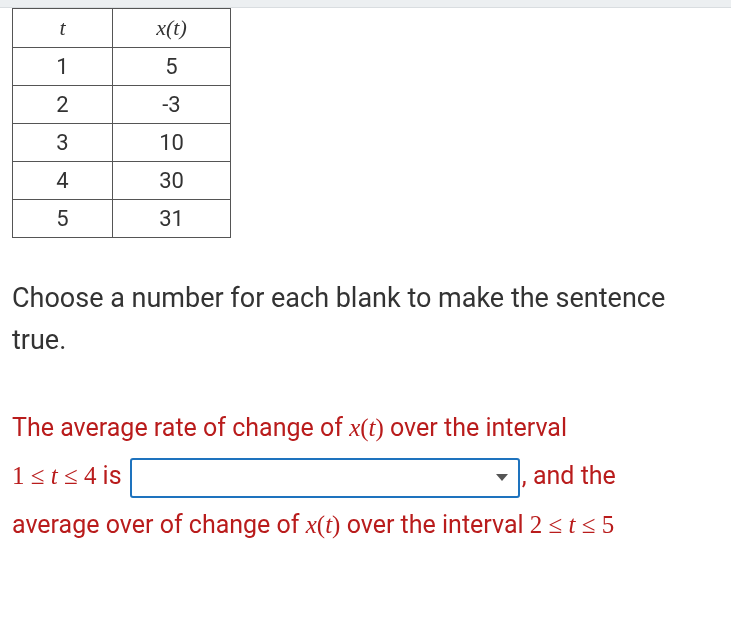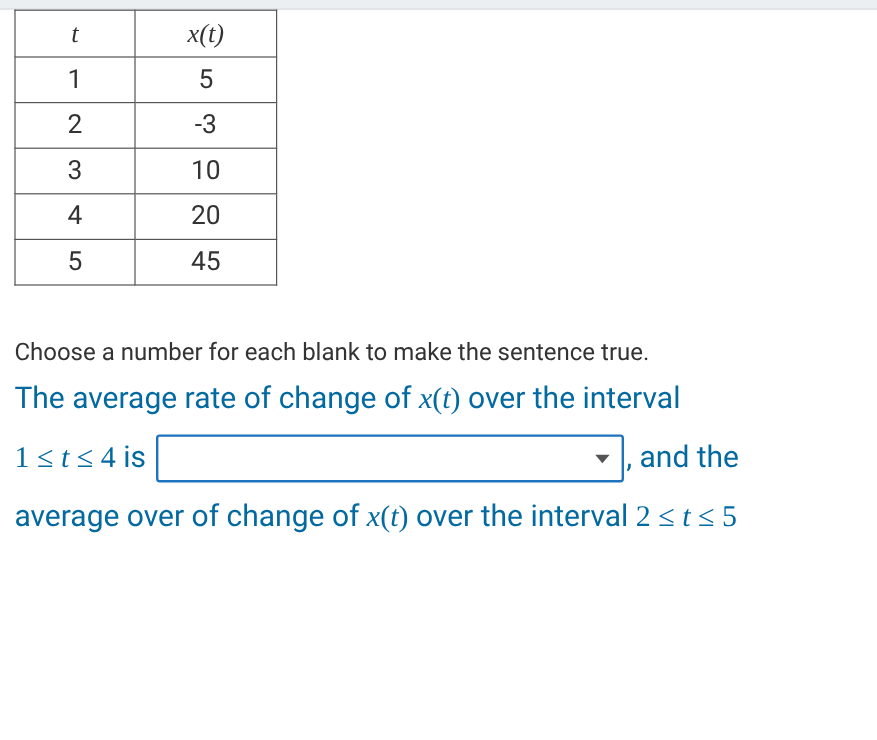--- a/index.html
+++ b/index.html
@@ -32,28 +32,29 @@
       font-family: "Times New Roman", serif;
       font-style: italic;
       font-size: 22px;
     }
     td {
       font-size: 22px;
     }
     .col-t { width: 100px; }
     .col-x { width: 118px; }
     .instruction {
-      font-size: 20px;
+      font-size: 27px;
       line-height: 1.55;
+      margin-bottom: 42px;
       color: #333;
     }
     .question {
       font-size: 25px;
       line-height: 1.95;
-      color: #0369a1;
+      color: #b91c1c;
     }
     .math {
       font-family: "Times New Roman", serif;
     }
     .math-i {
       font-style: italic;
     }
     .dropdown {
       display: inline-flex;
       align-items: center;
@@ -103,25 +104,25 @@
       <tr>
         <td class="col-t">2</td>
         <td class="col-x">-3</td>
       </tr>
       <tr>
         <td class="col-t">3</td>
         <td class="col-x">10</td>
       </tr>
       <tr>
         <td class="col-t">4</td>
-        <td class="col-x">20</td>
+        <td class="col-x">30</td>
       </tr>
       <tr>
         <td class="col-t">5</td>
-        <td class="col-x">45</td>
+        <td class="col-x">31</td>
       </tr>
     </tbody>
   </table>
 </div>
 
 <p class="instruction">Choose a number for each blank to make the sentence true.</p>
 
 <div class="question">
   <span>The average rate of change of </span><span class="math"><span class="math-i">x</span>(<span class="math-i">t</span>)</span><span> over the interval </span><br>
   <span class="math">1 ≤ <span class="math-i">t</span> ≤ 4</span><span> is </span><span class="dropdown">

